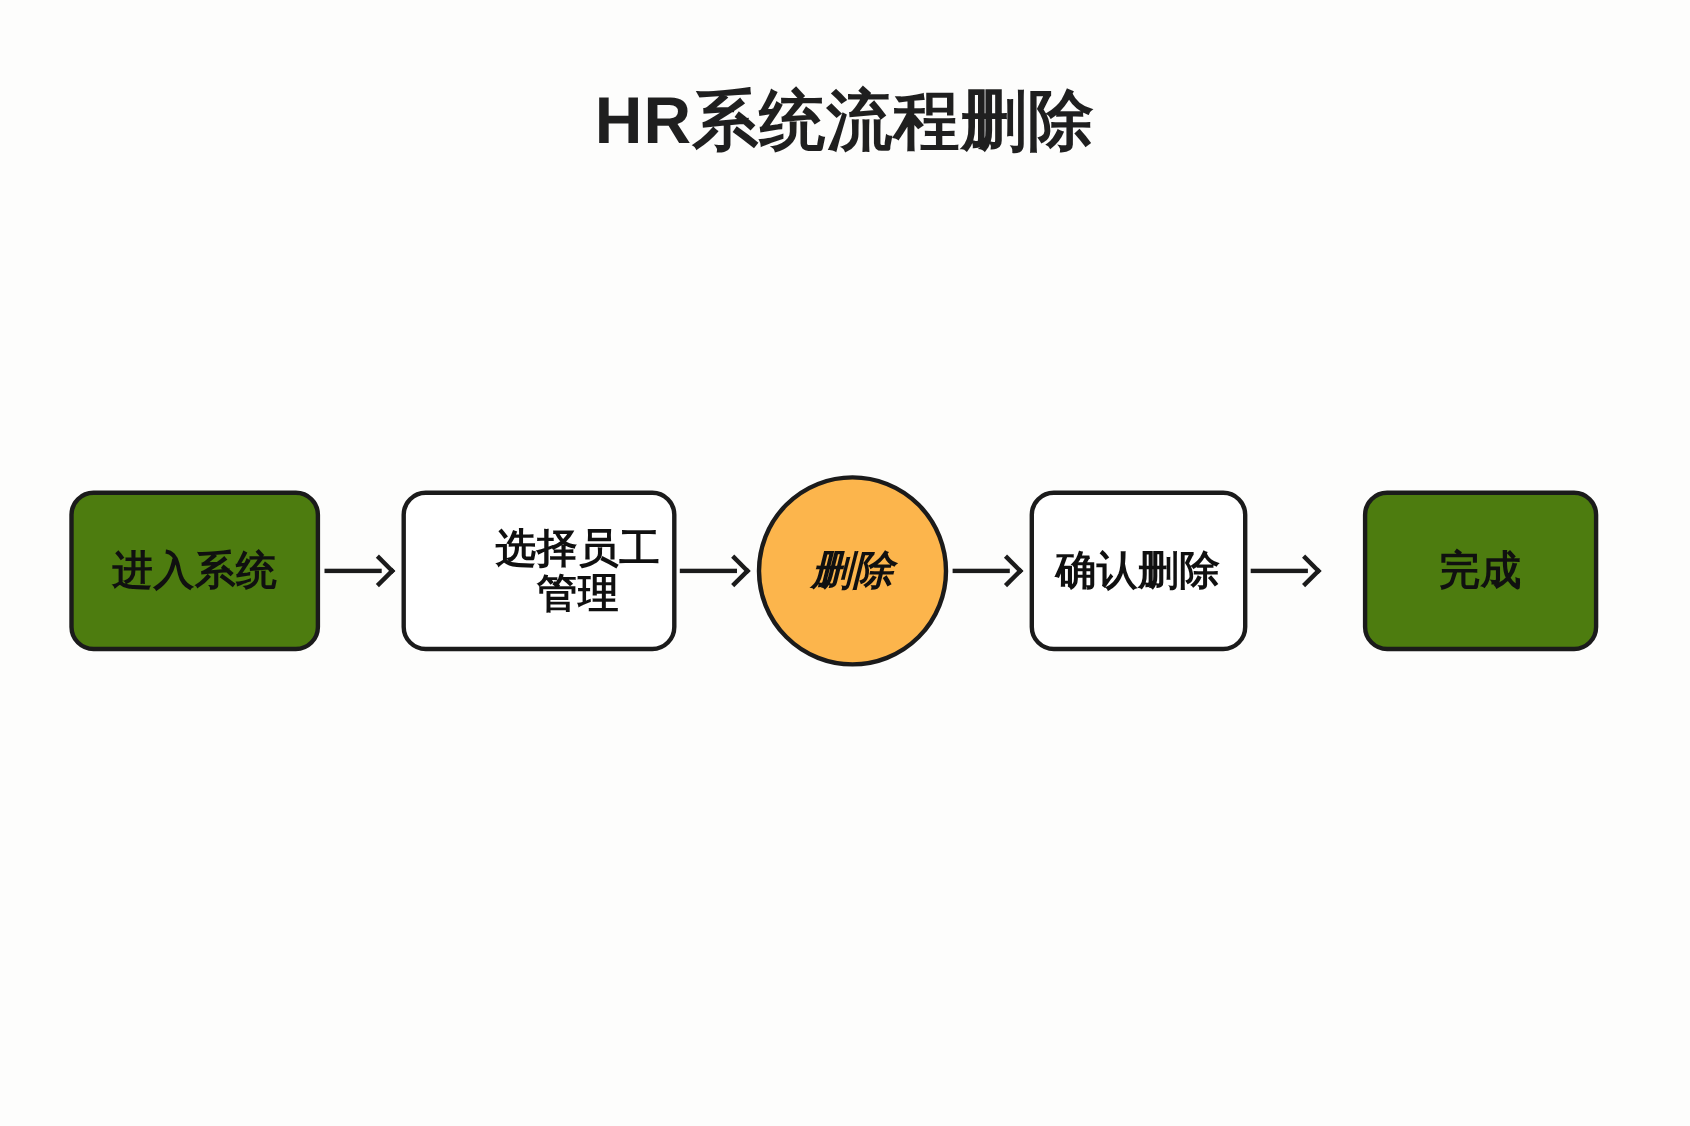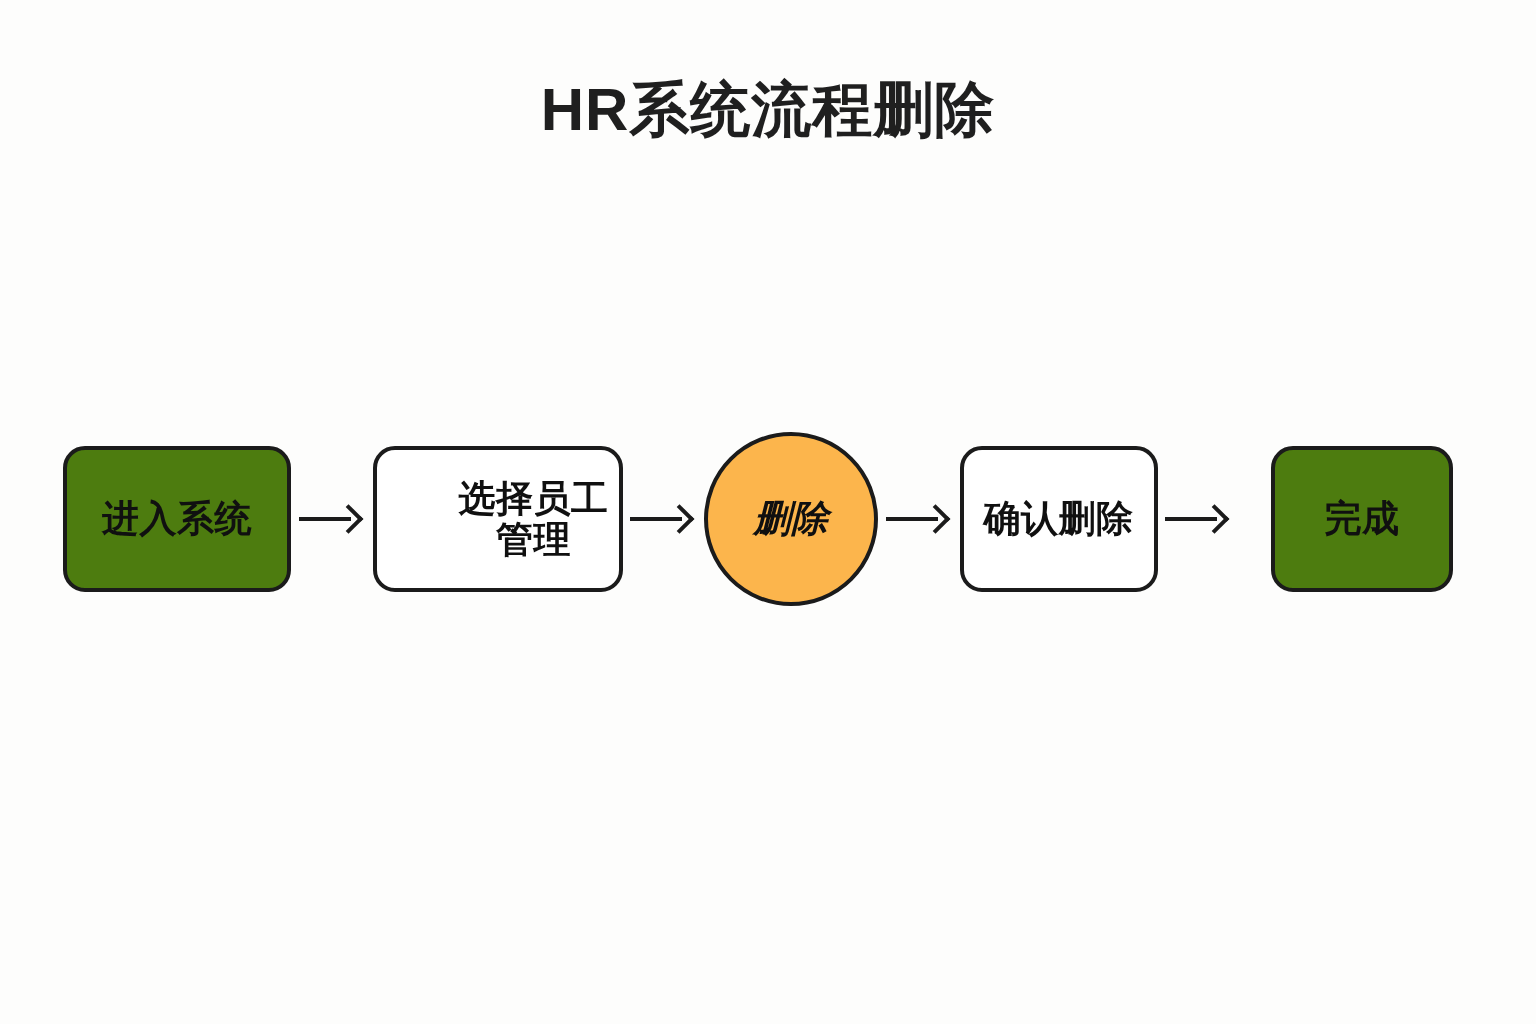--- a/index.html
+++ b/index.html
@@ -84,21 +84,21 @@
     height: 174px;
     border-radius: 50%;
     background: #fcb54c;
     border: 4px solid #1b1b1b;
     font-style: italic;
   }
 
   .node-1 { width: 228px; }
   .node-2 { width: 250px; justify-content: flex-end; }
   .node-4 { width: 198px; text-align: right; }
-  .node-5 { width: 182px; margin-left: 32px; }
+  .node-5 { width: 214px; margin-left: 32px; }
 
   .node-label {
     padding: 0 10px;
     white-space: pre-line;
   }
 
   
   .arrow {
     flex: none;
     width: 66px;

